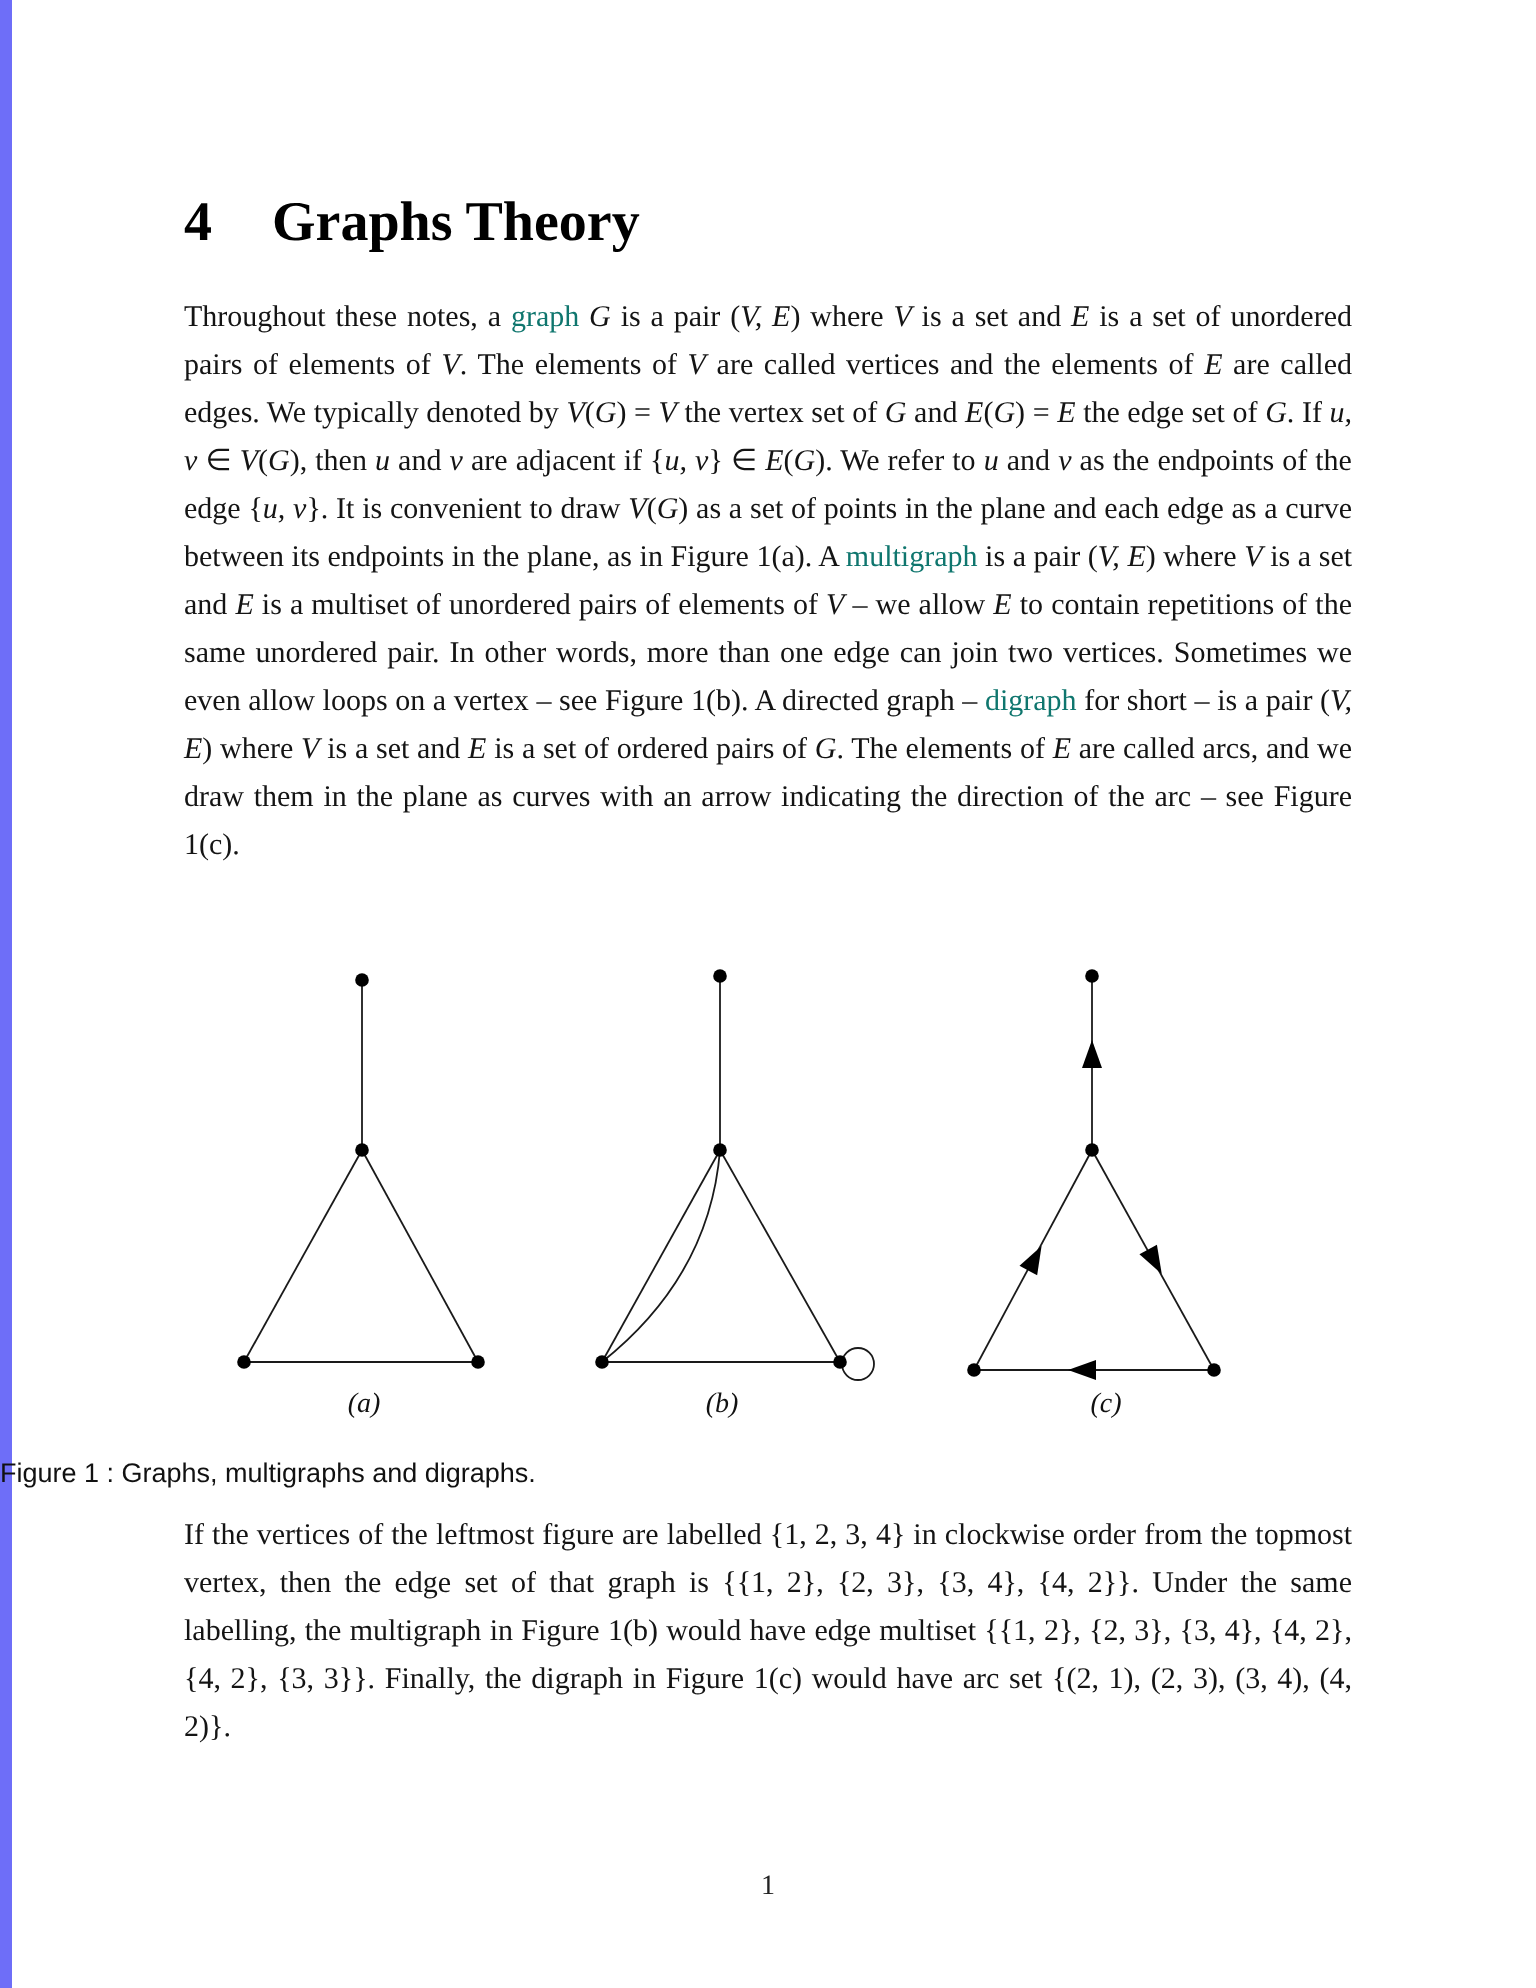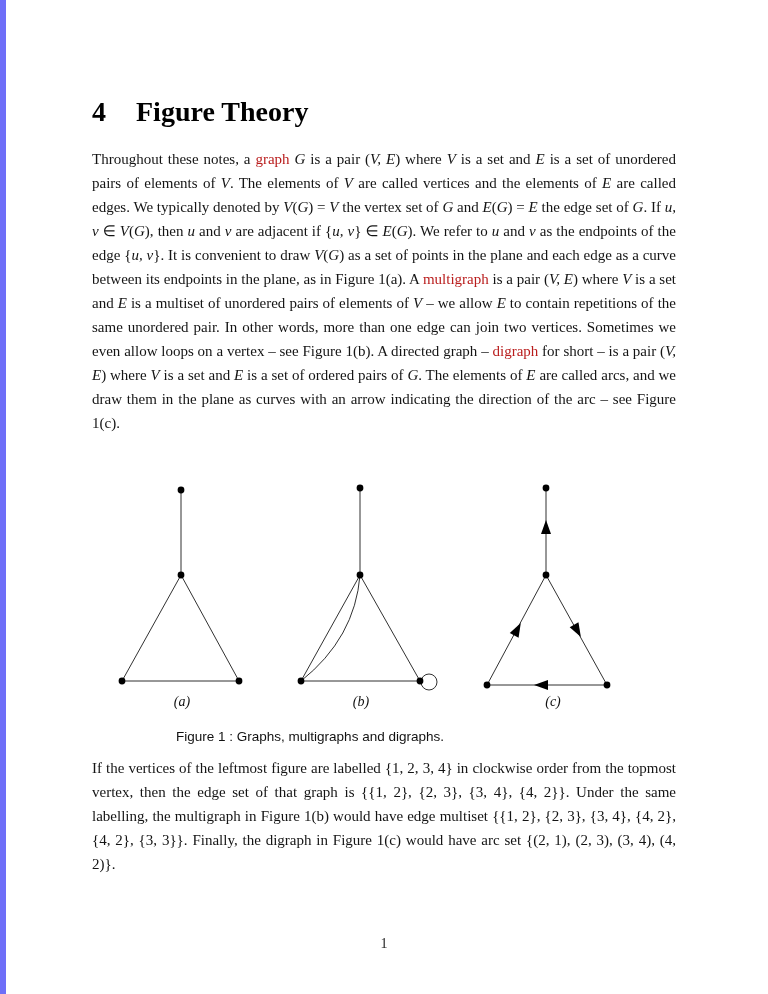--- a/index.html
+++ b/index.html
@@ -22,51 +22,50 @@
 
   .para {
     position:absolute; left:92px; width:584px;
     font-size:15px; line-height:24px; text-align:justify;
     color:#141414;
   }
   #para1 { top:147px; }
   #para2 { top:756px; }
 
   .seg-i { font-style:italic; }
-  .seg-l { color:#b91c1c; cursor:pointer; }
+  .seg-l { color:#0f766e; cursor:pointer; }
 
   .fig-svg { position:absolute; left:0; top:470px; }
   .fig-label {
     font-family:"Liberation Serif", serif;
     font-style:italic; font-size:14px; fill:#111;
   }
   .edge-line { stroke:#1a1a1a; stroke-width:0.9; fill:none; }
   .vertex { fill:#000; }
   .arrowhead { fill:#000; }
 
   .caption {
     position:absolute; left:0; top:729px; width:620px;
-    text-align:center;
     font-family:"Liberation Sans", sans-serif;
     font-size:13.5px; color:#111;
   }
 
   .pageno {
     position:absolute; left:0; top:936px; width:768px;
     text-align:center; font-size:14px; color:#222;
   }
 </style>
 </head>
 <body>
 
 <div class="page">
 
   <div class="edge-bar"></div>
 
-  <h1 class="heading"><span class="num">4</span><span>Figure Theory</span></h1>
+  <h1 class="heading"><span class="num">4</span><span>Graphs Theory</span></h1>
 
   <p class="para" id="para1"><span>Throughout these notes, a </span><span class="seg-l">graph</span><span> </span><span class="seg-i">G</span><span> is a pair (</span><span class="seg-i">V, E</span><span>) where </span><span class="seg-i">V</span><span> is a set and </span><span class="seg-i">E</span><span> is a set of unordered pairs of elements of </span><span class="seg-i">V</span><span>. The elements of </span><span class="seg-i">V</span><span> are called vertices and the elements of </span><span class="seg-i">E</span><span> are called edges. We typically denoted by </span><span class="seg-i">V</span><span>(</span><span class="seg-i">G</span><span>) = </span><span class="seg-i">V</span><span> the vertex set of </span><span class="seg-i">G</span><span> and </span><span class="seg-i">E</span><span>(</span><span class="seg-i">G</span><span>) = </span><span class="seg-i">E</span><span> the edge set of </span><span class="seg-i">G</span><span>. If </span><span class="seg-i">u, v</span><span> ∈ </span><span class="seg-i">V</span><span>(</span><span class="seg-i">G</span><span>), then </span><span class="seg-i">u</span><span> and </span><span class="seg-i">v</span><span> are adjacent if {</span><span class="seg-i">u, v</span><span>} ∈ </span><span class="seg-i">E</span><span>(</span><span class="seg-i">G</span><span>). We refer to </span><span class="seg-i">u</span><span> and </span><span class="seg-i">v</span><span> as the endpoints of the edge {</span><span class="seg-i">u, v</span><span>}. It is convenient to draw </span><span class="seg-i">V</span><span>(</span><span class="seg-i">G</span><span>) as a set of points in the plane and each edge as a curve between its endpoints in the plane, as in Figure 1(a). A </span><span class="seg-l">multigraph</span><span> is a pair (</span><span class="seg-i">V, E</span><span>) where </span><span class="seg-i">V</span><span> is a set and </span><span class="seg-i">E</span><span> is a multiset of unordered pairs of elements of </span><span class="seg-i">V</span><span> – we allow </span><span class="seg-i">E</span><span> to contain repetitions of the same unordered pair. In other words, more than one edge can join two vertices. Sometimes we even allow loops on a vertex – see Figure 1(b). A directed graph – </span><span class="seg-l">digraph</span><span> for short – is a pair (</span><span class="seg-i">V, E</span><span>) where </span><span class="seg-i">V</span><span> is a set and </span><span class="seg-i">E</span><span> is a set of ordered pairs of </span><span class="seg-i">G</span><span>. The elements of </span><span class="seg-i">E</span><span> are called arcs, and we draw them in the plane as curves with an arrow indicating the direction of the arc – see Figure 1(c).</span></p>
 
   <svg class="fig-svg" width="768" height="250" viewBox="0 0 768 250">
 
     <g>
       <line class="edge-line" x1="181" y1="20" x2="181" y2="105"></line>
       <line class="edge-line" x1="181" y1="105" x2="122" y2="211"></line>
       <line class="edge-line" x1="181" y1="105" x2="239" y2="211"></line>
       <line class="edge-line" x1="122" y1="211" x2="239" y2="211"></line>

